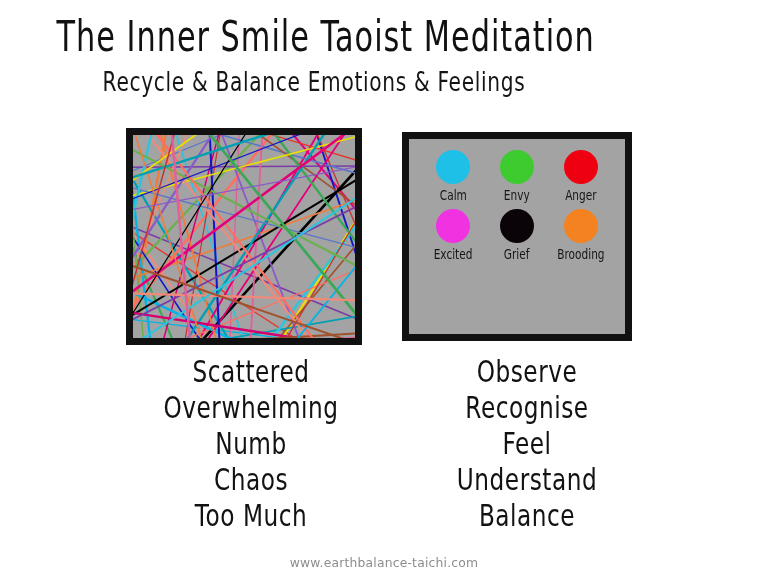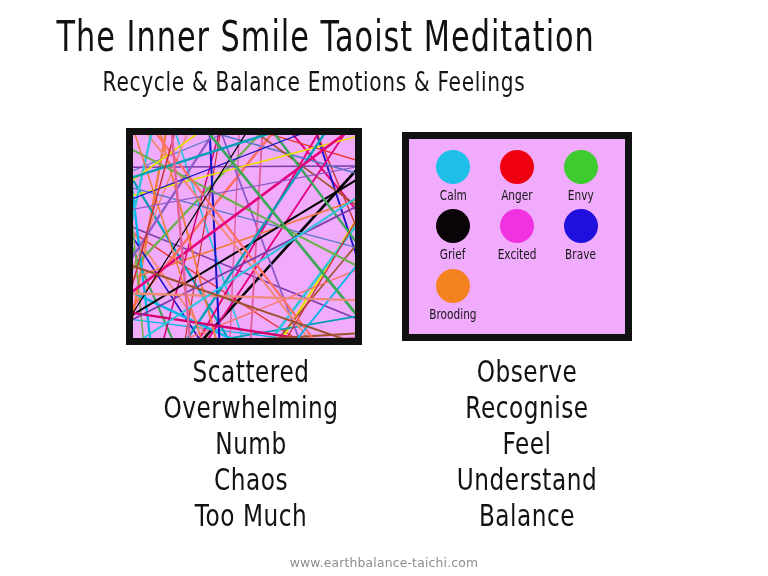--- a/index.html
+++ b/index.html
@@ -49,21 +49,21 @@
   
   #panels {
     position: absolute;
     top: 128px;
     left: 0;
     width: 768px;
     height: 218px;
   }
   .panel-frame {
     position: absolute;
-    background: #f0abfc;
+    background: #a3a3a3;
     border: 7px solid #111111;
     box-sizing: border-box;
   }
   #chaos-panel {
     left: 126px;
     top: 0;
     width: 236px;
     height: 217px;
   }
   #emotions-panel {
@@ -242,38 +242,34 @@
       </svg>
   </div>
 
   <div id="emotions-panel" class="panel-frame">
     <div id="emotion-grid">
         <div class="emotion-cell">
           <span class="emotion-dot" style="background: rgb(30, 192, 232);"></span>
           <span class="emotion-label">Calm</span>
         </div>
         <div class="emotion-cell">
+          <span class="emotion-dot" style="background: rgb(61, 203, 48);"></span>
+          <span class="emotion-label">Envy</span>
+        </div>
+        <div class="emotion-cell">
           <span class="emotion-dot" style="background: rgb(238, 0, 17);"></span>
           <span class="emotion-label">Anger</span>
         </div>
         <div class="emotion-cell">
-          <span class="emotion-dot" style="background: rgb(61, 203, 48);"></span>
-          <span class="emotion-label">Envy</span>
+          <span class="emotion-dot" style="background: rgb(240, 50, 224);"></span>
+          <span class="emotion-label">Excited</span>
         </div>
         <div class="emotion-cell">
           <span class="emotion-dot" style="background: rgb(10, 4, 8);"></span>
           <span class="emotion-label">Grief</span>
-        </div>
-        <div class="emotion-cell">
-          <span class="emotion-dot" style="background: rgb(240, 50, 224);"></span>
-          <span class="emotion-label">Excited</span>
-        </div>
-        <div class="emotion-cell">
-          <span class="emotion-dot" style="background: rgb(32, 16, 221);"></span>
-          <span class="emotion-label">Brave</span>
         </div>
         <div class="emotion-cell">
           <span class="emotion-dot" style="background: rgb(245, 130, 32);"></span>
           <span class="emotion-label">Brooding</span>
         </div>
       </div>
   </div>
 
 </div>
 

